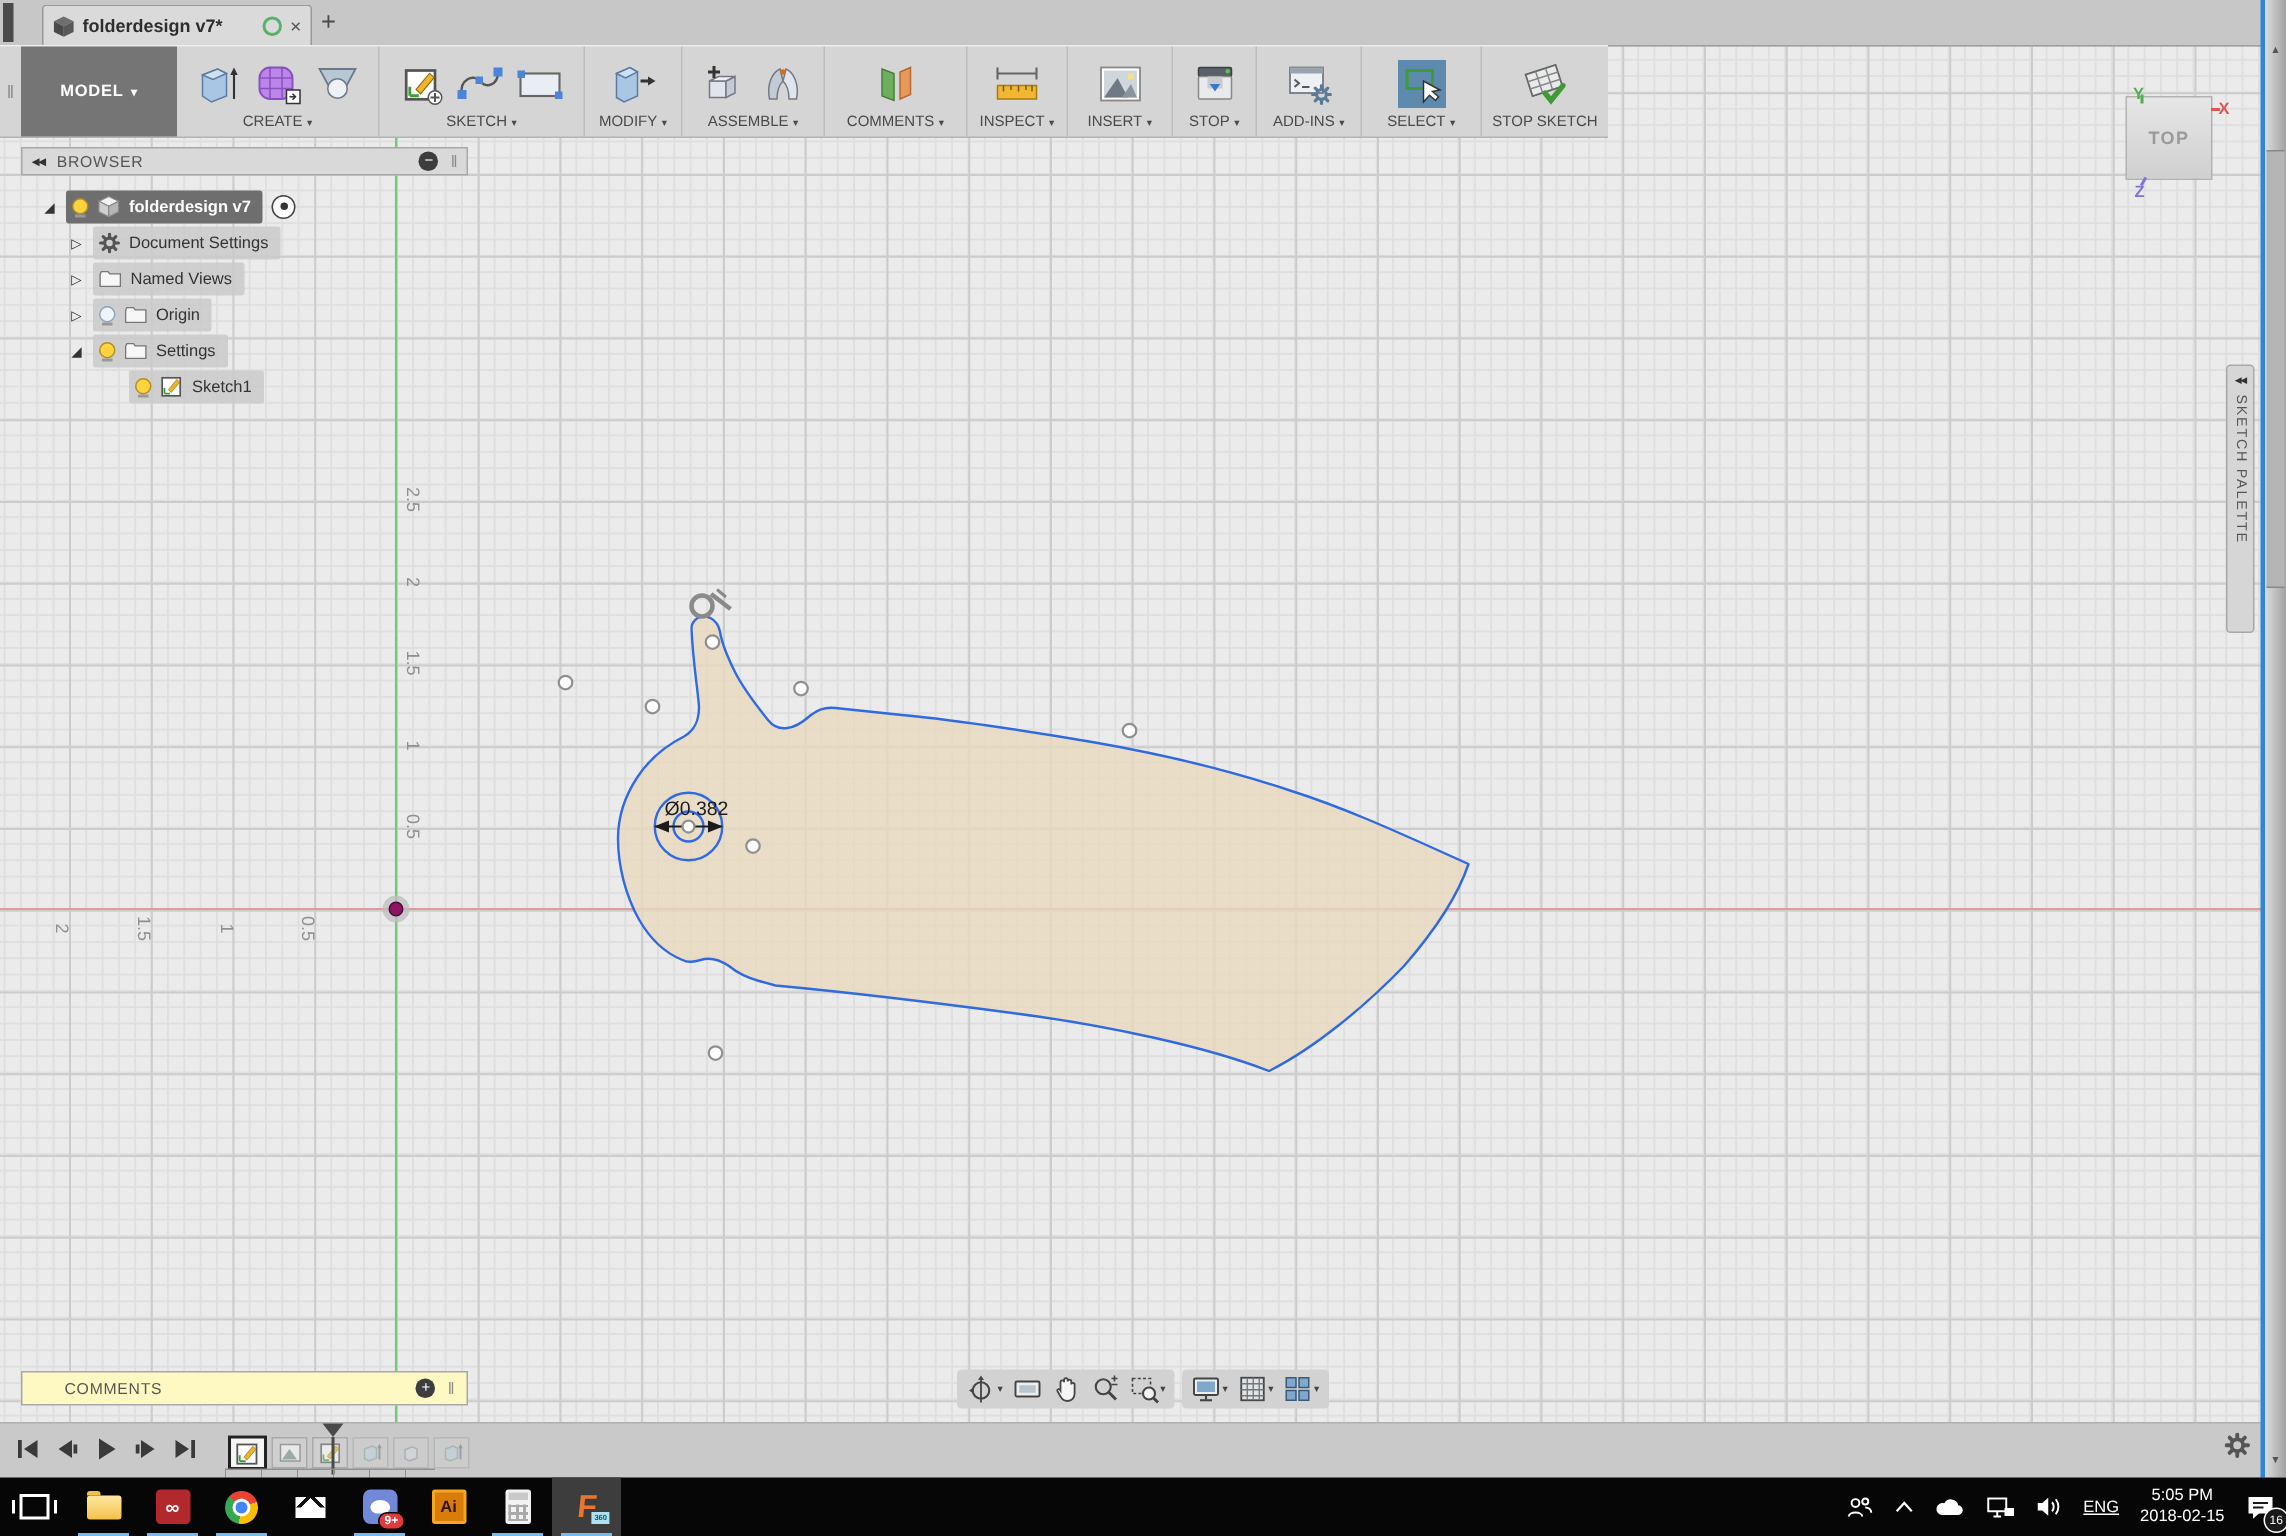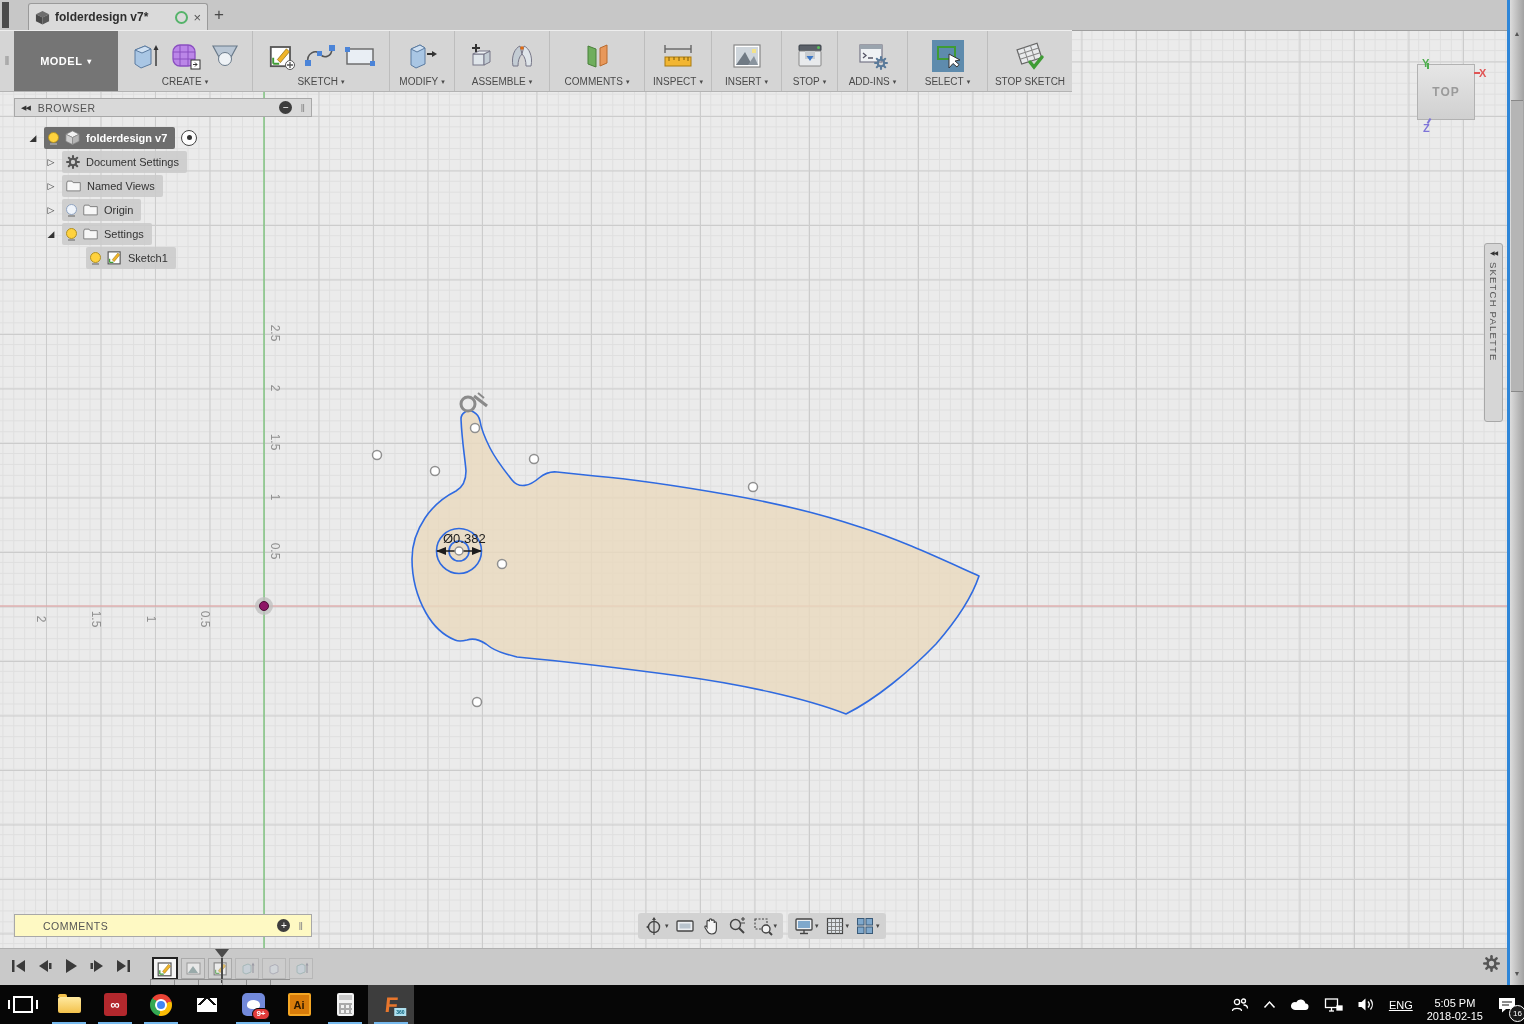--- a/index.html
+++ b/index.html
@@ -145,21 +145,21 @@
   #calc-icon::before{content:"";position:absolute;left:2px;top:2px;right:2px;height:5px;background:#c9c9c9;}
   #calc-icon::after{content:"";position:absolute;left:2px;top:10px;right:2px;bottom:2px;
     background:repeating-linear-gradient(to right,#aaa 0 2px,transparent 2px 5px),
                repeating-linear-gradient(to bottom,#aaa 0 2px,transparent 2px 5px);}
   #fusion-icon{position:relative;font-size:21px;font-weight:bold;color:#e8762c;transform:skewX(-6deg);}
   #fusion-icon .f360{position:absolute;right:-10px;bottom:1px;background:#aee0ef;color:#045a75;font-size:5px;
                      padding:1px 2px;font-weight:bold;transform:skewX(6deg);}
   #tray{margin-left:auto;display:flex;align-items:center;gap:0;}
   .tray-item{display:flex;align-items:center;justify-content:center;padding:0 7px;height:100%;color:#fff;}
   #tray-lang{font-size:11px;text-decoration:underline;}
-  #tray-clock{flex-direction:column;line-height:1.25;font-size:11px;text-align:center;justify-content:flex-end;}
+  #tray-clock{flex-direction:column;line-height:1.25;font-size:11px;text-align:center;}
   #action-icon{position:relative;}
   #action-badge{position:absolute;right:-2px;bottom:2px;width:15px;height:15px;border-radius:50%;background:#1a1a1a;
       border:1.5px solid #fff;color:#fff;font-size:8px;display:flex;align-items:center;justify-content:center;}
 
   svg{display:block;}
 </style>
 </head>
 <body>
 
 <svg width="0" height="0" style="position:absolute">

